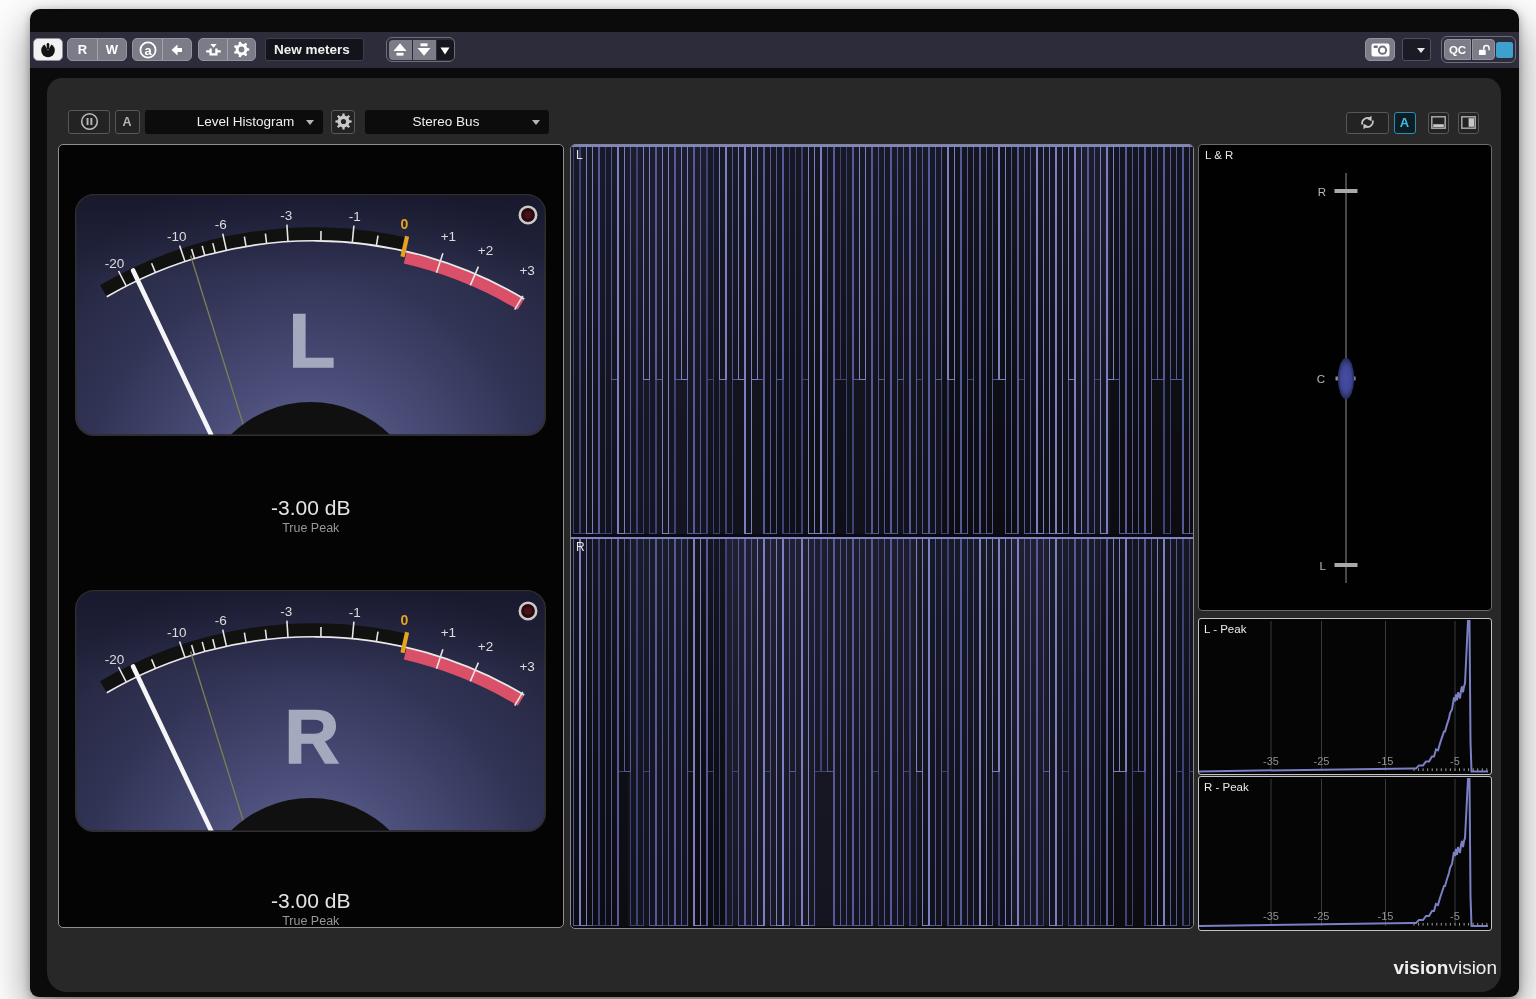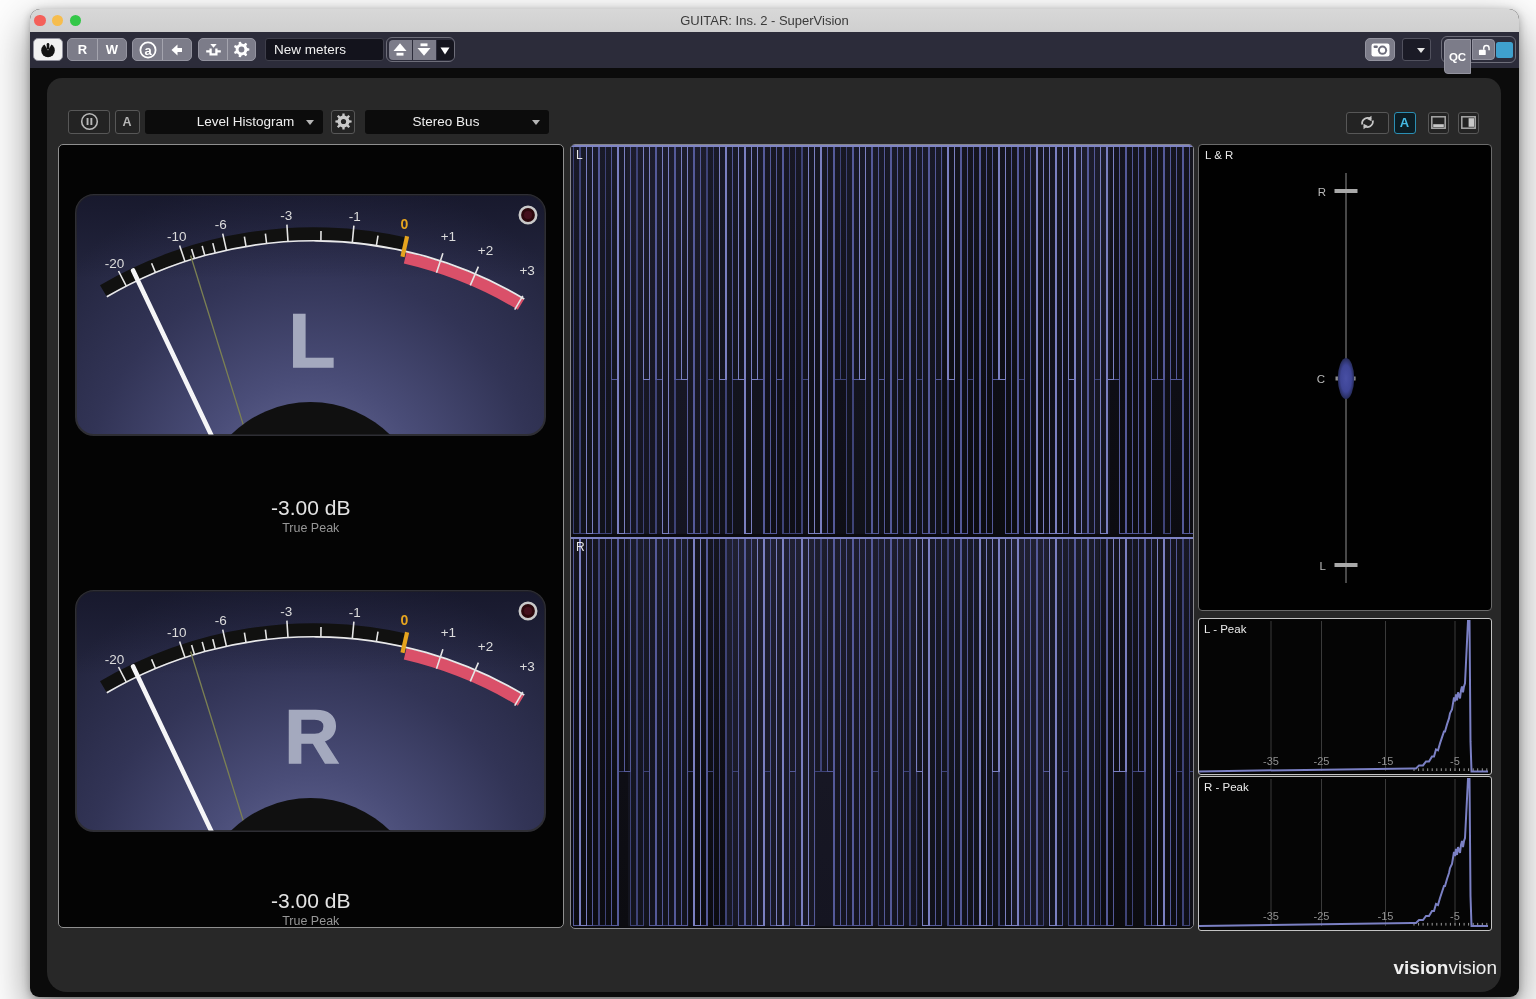--- a/index.html
+++ b/index.html
@@ -12,26 +12,20 @@
 .tbtn{position:absolute;height:23px;border-radius:5px;background:#7c7c89;border:1px solid #9494a0;display:flex;align-items:center;justify-content:center;color:#fff;}
 .tcell{display:flex;align-items:center;justify-content:center;height:100%;color:#fff;font-weight:bold;font-size:13px;}
 .sep{width:1px;height:100%;background:#a4a4ae;}
 .plug{position:absolute;left:17px;top:68.5px;width:1454px;height:914px;background:#282828;border-radius:15px 15px 20px 20px;}
 .panel{position:absolute;background:#040404;}
 .sbtn{position:absolute;height:24px;background:#232323;border:1px solid #575757;border-radius:3px;display:flex;align-items:center;justify-content:center;}
 .combo{position:absolute;height:24px;background:#0c0c0c;border-radius:3px;color:#efefef;font-size:13.5px;display:flex;align-items:center;justify-content:center;}
 .carr{position:absolute;right:9px;top:10px;width:0;height:0;border-left:4.5px solid transparent;border-right:4.5px solid transparent;border-top:5px solid #b5b5b5;}
 </style></head><body>
 <div class="win">
-<div class="titlebar">
-<div class="tl" style="left:4px;background:#f4605a;"></div>
-<div class="tl" style="left:21.5px;background:#f6bd4e;"></div>
-<div class="tl" style="left:39.5px;background:#33c748;"></div>
-<div class="title">GUITAR: Ins. 2 - SuperVision</div>
-</div>
 <div class="toolbar">
 
 <div class="tbtn" style="left:3px;top:6px;width:30px;background:#f2f2f2;">
 <svg width="18" height="18" viewBox="0 0 18 18">
           <circle cx="9" cy="9.4" r="6.8" fill="#141414"></circle>
 <path d="M9 9.4 L4.7 2.0 A8.6 8.6 0 0 1 13.3 2.0 Z" fill="#f2f2f2"></path>
 <rect x="7.7" y="2.0" width="2.6" height="6.6" rx="1.3" fill="#141414"></rect>
         </svg>
 </div>
 <div class="tbtn" style="left:37px;top:6px;width:60px;padding:0;">
@@ -64,21 +58,21 @@
           </svg>
         </div>
  <div class="sep"></div>
  <div class="tcell" style="width:28px;">
           <svg width="17" height="17" viewBox="0 0 17 17">
             <path d="M14.22 7.06 L16.32 7.39 L16.32 9.61 L14.22 9.94 L13.19 12.07 L14.25 13.92 L12.51 15.31 L10.94 13.87 L8.63 14.40 L7.84 16.37 L5.67 15.88 L5.82 13.76 L3.97 12.28 L1.94 12.90 L0.97 10.89 L2.72 9.68 L2.72 7.32 L0.97 6.11 L1.94 4.10 L3.97 4.72 L5.82 3.24 L5.67 1.12 L7.84 0.63 L8.63 2.60 L10.94 3.13 L12.51 1.69 L14.25 3.08 L13.19 4.93 Z" fill="#fff" fill-rule="evenodd"></path>
             <circle cx="8.5" cy="8.5" r="2.9" fill="#7c7c89"></circle>
           </svg>
         </div>
 </div>
-<div class="abs" style="left:235px;top:6px;width:119px;height:23px;background:#13131c;border:1px solid #3e3e4a;border-radius:3px;color:#f0f0f0;font-size:13.5px;line-height:21px;padding-left:8px;">New meters</div>
+<div class="abs" style="left:235px;top:6px;width:99px;height:23px;background:#13131c;border:1px solid #3e3e4a;border-radius:3px;color:#f0f0f0;font-size:13.5px;line-height:21px;padding-left:8px;font-weight:bold;">New meters</div>
 <div class="abs" style="left:356px;top:5px;width:69px;height:25px;border:1px solid #6e6e7a;border-radius:6px;background:#2c2c3a;">
  <div class="abs" style="left:1.5px;top:1.5px;width:23px;height:20px;background:#7c7c89;border-radius:4px 0 0 4px;"></div>
  <div class="abs" style="left:25.5px;top:1.5px;width:23px;height:20px;background:#7c7c89;"></div>
  <div class="abs" style="left:49.5px;top:1.5px;width:17px;height:20px;background:#16161f;border-radius:0 4px 4px 0;"></div>
  <svg width="69" height="25" viewBox="0 0 69 25" style="position:absolute;left:0;top:0">
   <path d="M13 5.2 L19.5 13 H6.5 Z" fill="#fff"></path>
           <rect x="9.5" y="14.8" width="7" height="2.8" fill="#fff"></rect>
   <rect x="33.5" y="5.4" width="7" height="2.8" fill="#fff"></rect>
           <path d="M37 17.8 L43.5 10 H30.5 Z" fill="#fff"></path>
   <path d="M53.5 9.5 H62.5 L58 16.5 Z" fill="#fff"></path>
@@ -89,21 +83,21 @@
           <rect x="0.5" y="0.5" width="18" height="13" rx="2.2" fill="#fff"></rect>
           <circle cx="11.5" cy="7.2" r="4.6" fill="#6e6e7c"></circle>
           <circle cx="11.5" cy="7.2" r="2.6" fill="#fff"></circle>
           <rect x="2.6" y="2.4" width="4.2" height="2.6" rx="0.9" fill="#6e6e7c"></rect>
         </svg>
       </div>
 <div class="abs" style="left:1372px;top:6px;width:29px;height:23px;background:#1b1b26;border:1px solid #51515e;border-radius:3px;">
         <div style="position:absolute;left:14px;top:9px;width:0;height:0;border-left:4.5px solid transparent;border-right:4.5px solid transparent;border-top:5.5px solid #e5e5e5;"></div>
       </div>
 <div class="abs" style="left:1411px;top:4px;width:75px;height:27px;border:1px solid #6e6e7a;border-radius:6px;background:#2c2c3a;">
- <div class="tbtn" style="left:2px;top:2px;width:27px;height:35px;border-radius:4px 0 0 4px;font-weight:bold;font-size:11.5px;">QC</div>
+ <div class="tbtn" style="left:2px;top:2px;width:27px;height:21px;border-radius:4px 0 0 4px;font-weight:bold;font-size:11.5px;">QC</div>
  <div class="tbtn" style="left:30px;top:2px;width:23px;height:21px;border-radius:0 4px 4px 0;">
           <svg width="12" height="12" viewBox="0 0 13 13">
             <rect x="1" y="6.2" width="7.4" height="5.8" rx="1" fill="#fff"></rect>
             <path d="M6.2 6.2 V4.5 A2.9 2.9 0 0 1 12 4.5 V6.9" fill="none" stroke="#fff" stroke-width="1.6"></path>
           </svg>
         </div>
  <div class="abs" style="left:54px;top:4.5px;width:16.5px;height:16.5px;background:#3fa0cd;border-radius:2.5px;"></div>
 </div>
 </div>
 <div class="plug">

